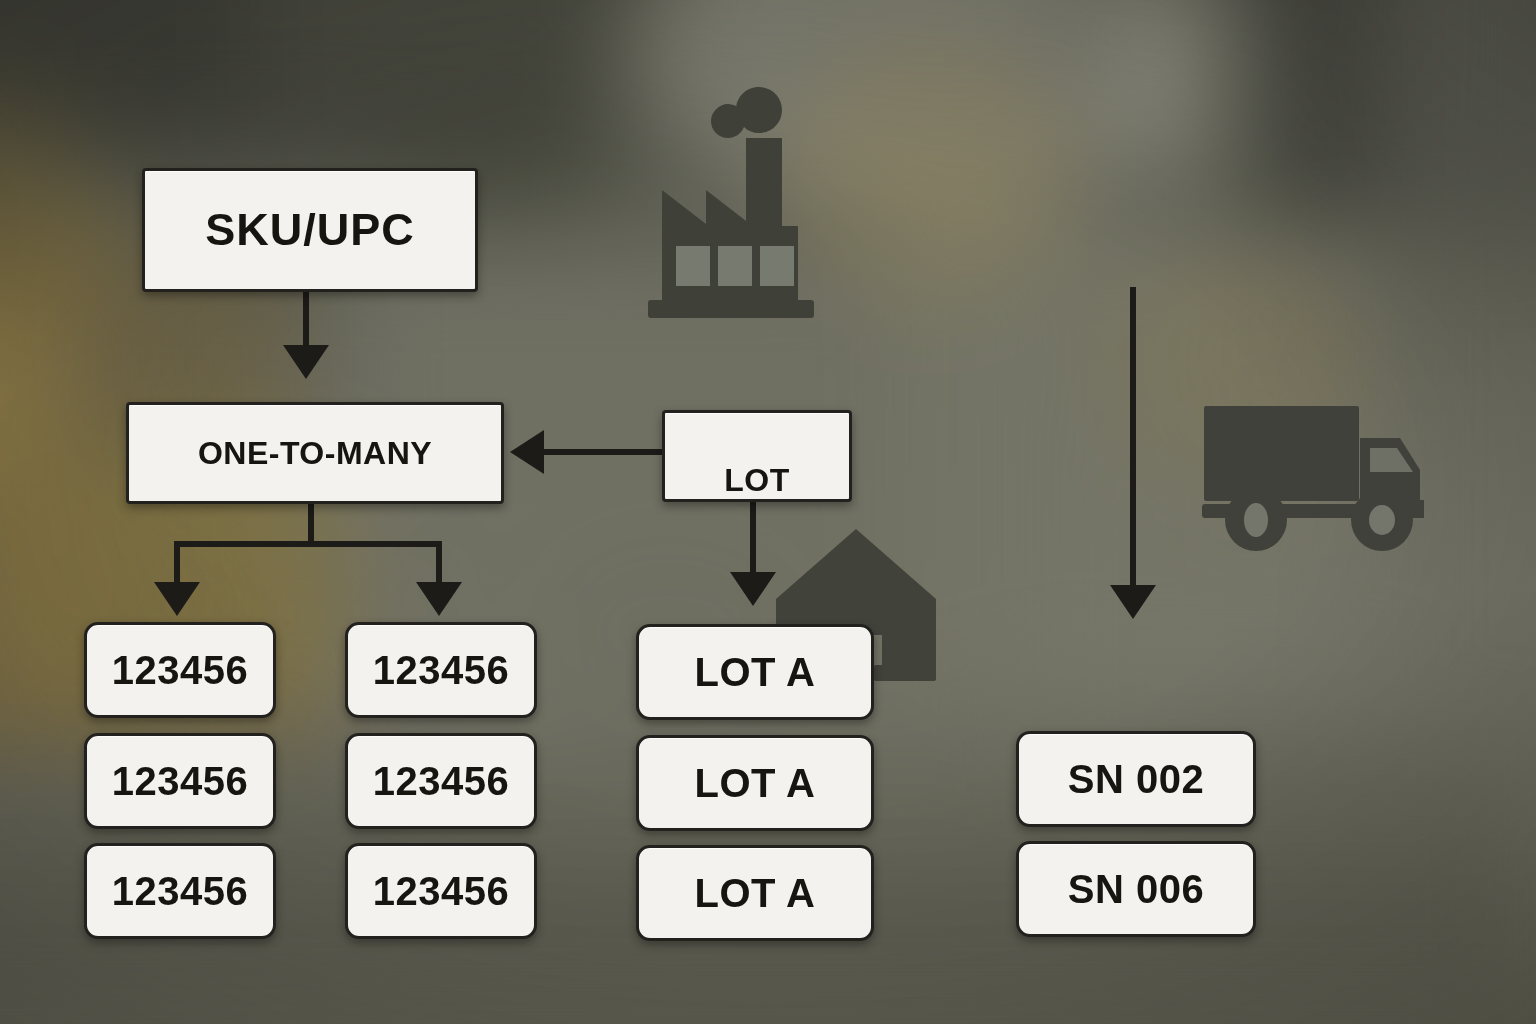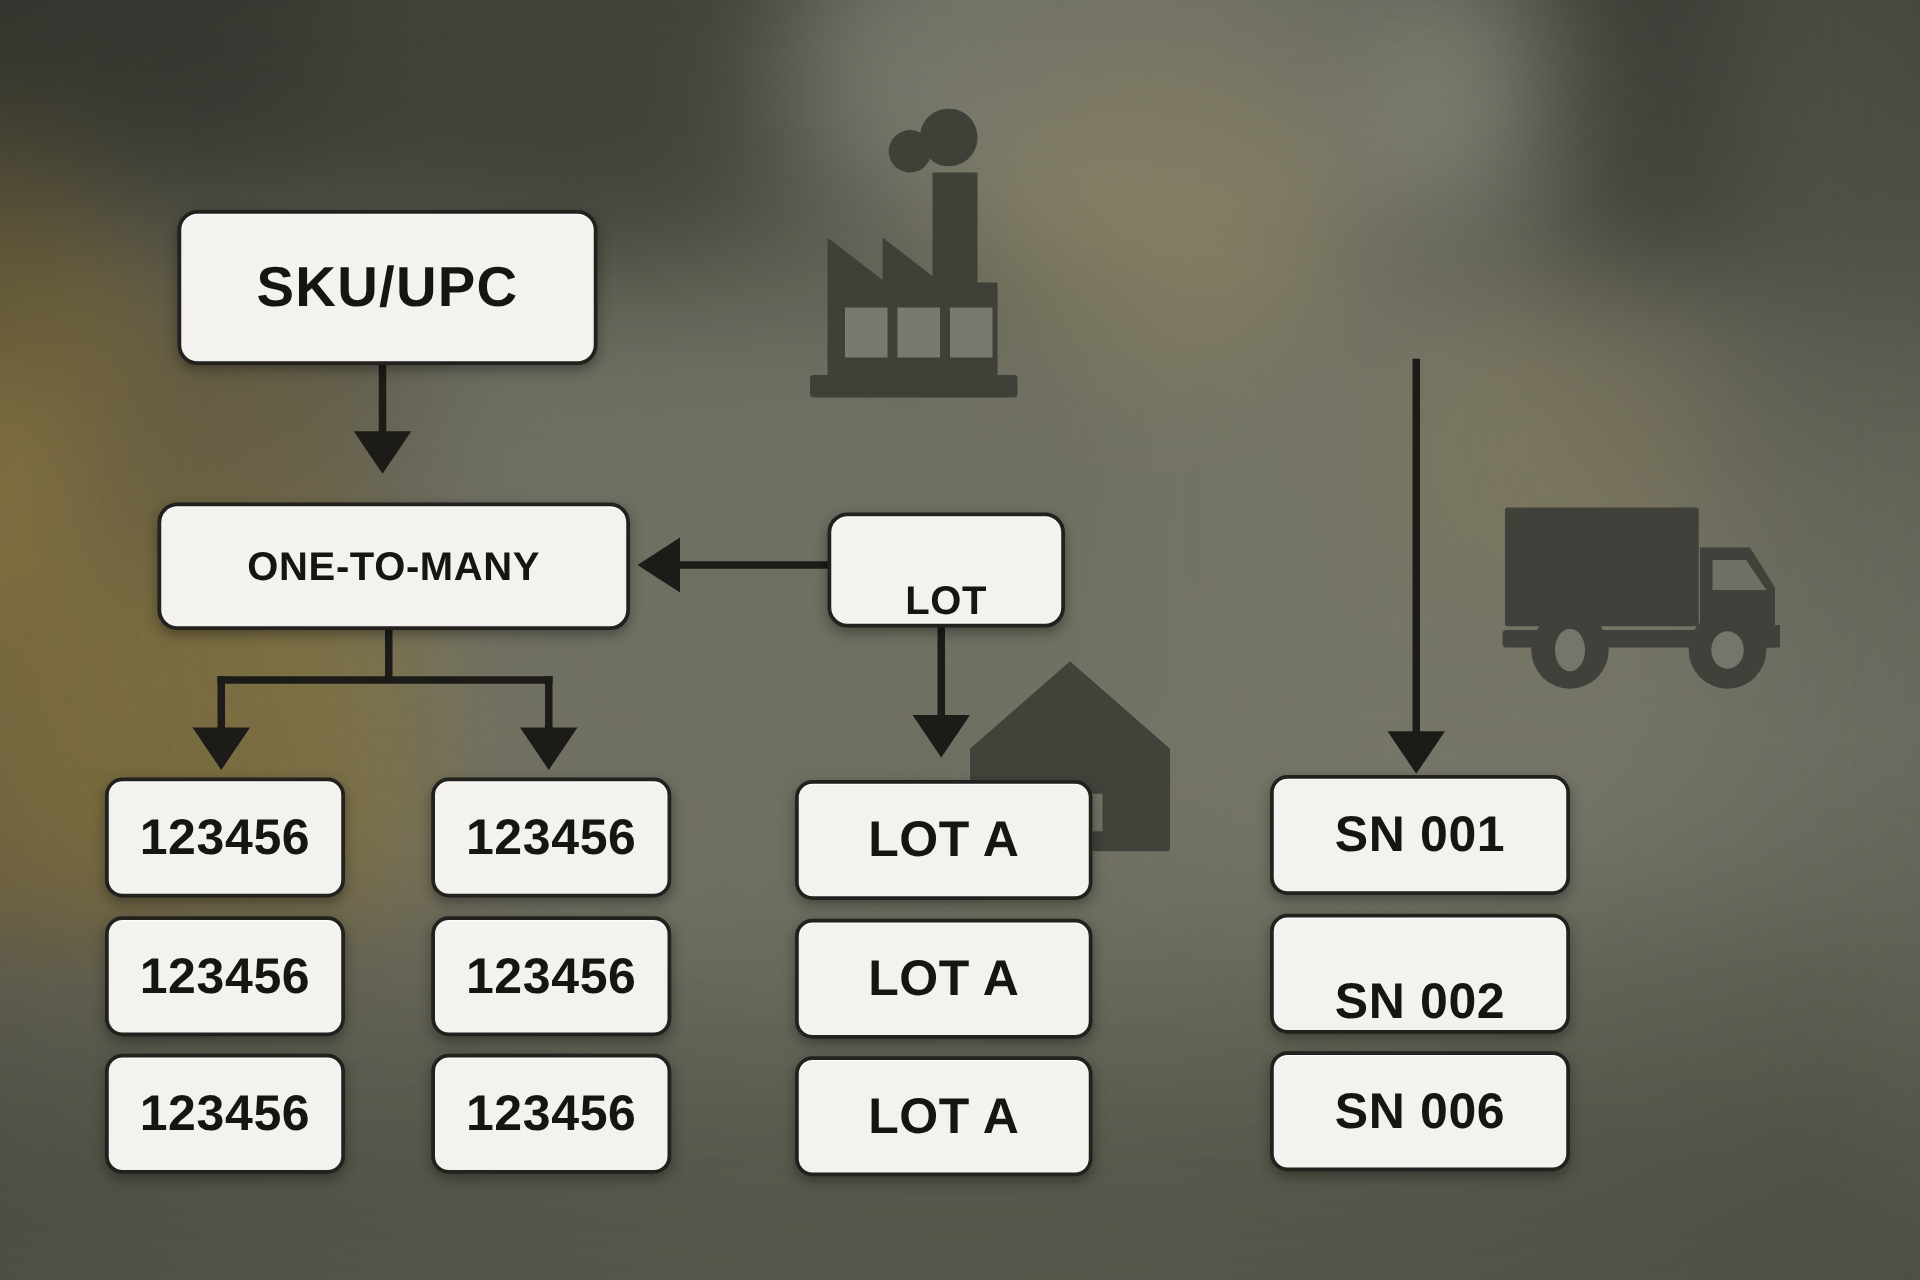--- a/index.html
+++ b/index.html
@@ -20,21 +20,21 @@
   #bgblur{position:absolute;inset:-80px;filter:blur(46px);}
   #vig{position:absolute;inset:0;
     background:radial-gradient(ellipse 85% 75% at 50% 48%,rgba(0,0,0,0) 40%,rgba(20,20,16,.30) 100%);}
   #warm{position:absolute;inset:0;background:rgba(120,112,84,.05);}
 
   
   .node{
     position:absolute;
     background:#f3f2ee;
     border:3px solid #22211e;
-    border-radius:16px;
+    border-radius:4px;
     display:flex;align-items:center;justify-content:center;
     color:#16150f;
     box-shadow:0 4px 10px rgba(0,0,0,.35), inset 0 1px 0 rgba(255,255,255,.85);
     letter-spacing:.5px;
     white-space:nowrap;
   }
   .node.big{font-size:45px;font-weight:700;letter-spacing:1px;}
   .node.mid{font-size:32px;font-weight:700;}
   .node.leaf{font-size:40px;font-weight:600;border-width:3px;border-radius:14px;}
 
@@ -217,23 +217,20 @@
   <div class="node leaf" style="left:636px;top:624px;width:232px;height:90px;">
     <span>LOT A</span>
   </div>
   <div class="node leaf" style="left:636px;top:735px;width:232px;height:90px;">
     <span>LOT A</span>
   </div>
   <div class="node leaf" style="left:636px;top:845px;width:232px;height:90px;">
     <span>LOT A</span>
   </div>
 
-  <div class="node leaf" style="left:1016px;top:620px;width:234px;height:90px;">
-    <span>SN 001</span>
-  </div>
-  <div class="node leaf" style="left:1016px;top:731px;width:234px;height:90px;align-items:flex-end;">
+  <div class="node leaf" style="left:1016px;top:731px;width:234px;height:90px;">
     <span>SN 002</span>
   </div>
   <div class="node leaf" style="left:1016px;top:841px;width:234px;height:90px;">
     <span>SN 006</span>
   </div>
 
 </div>
 
 </body></html>

